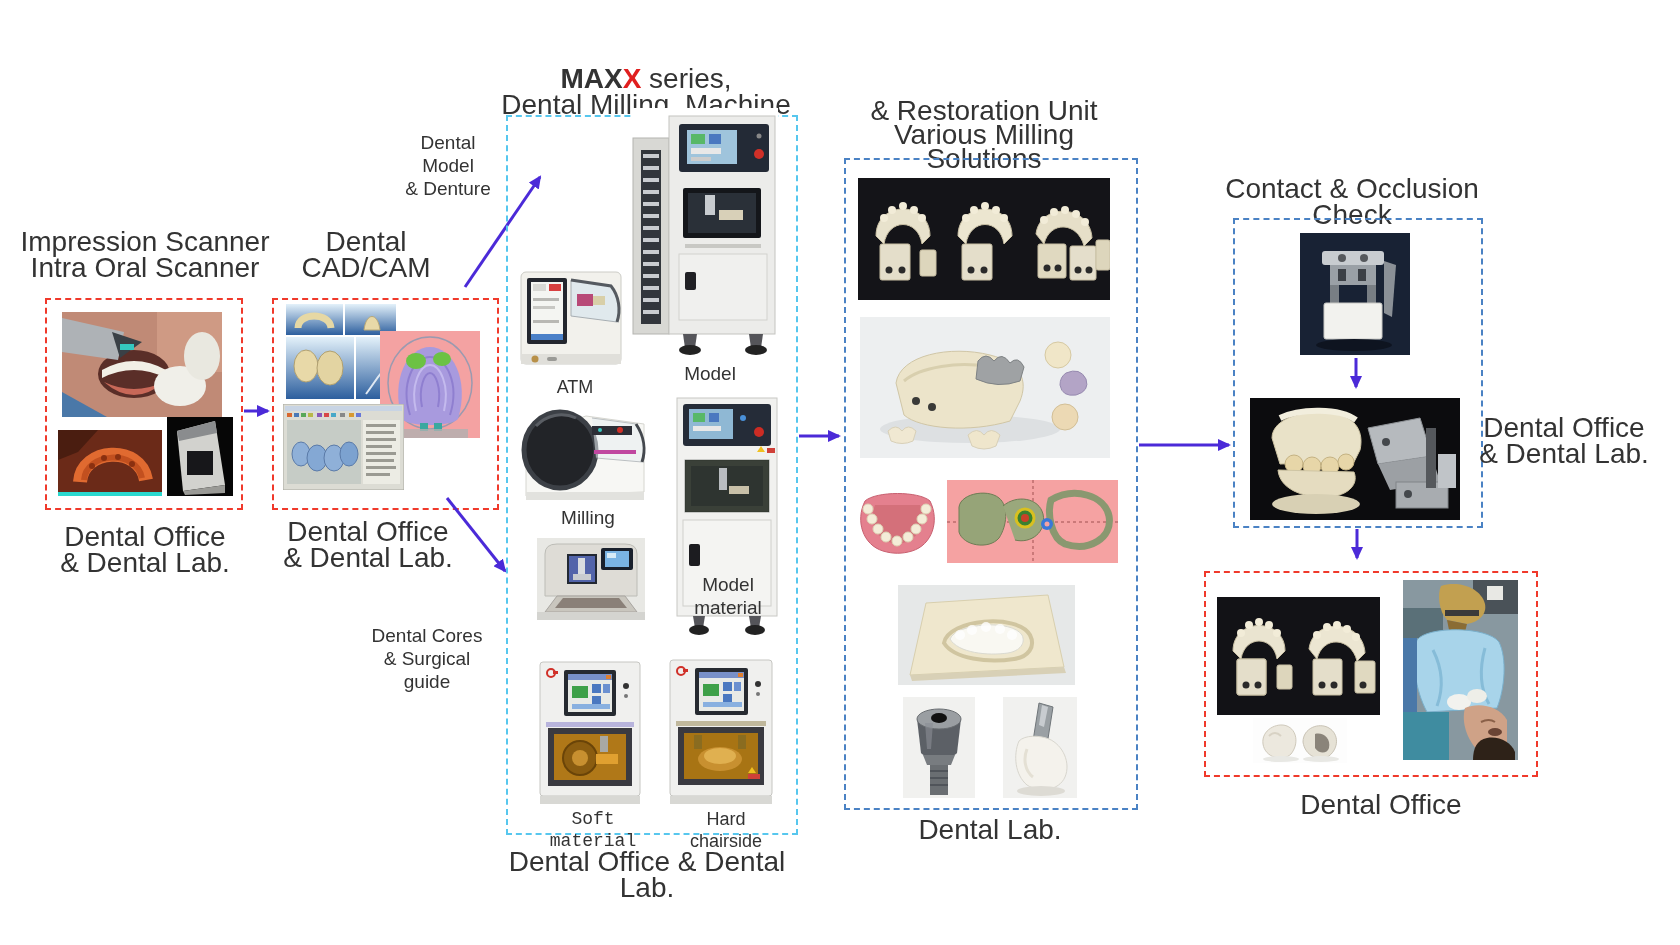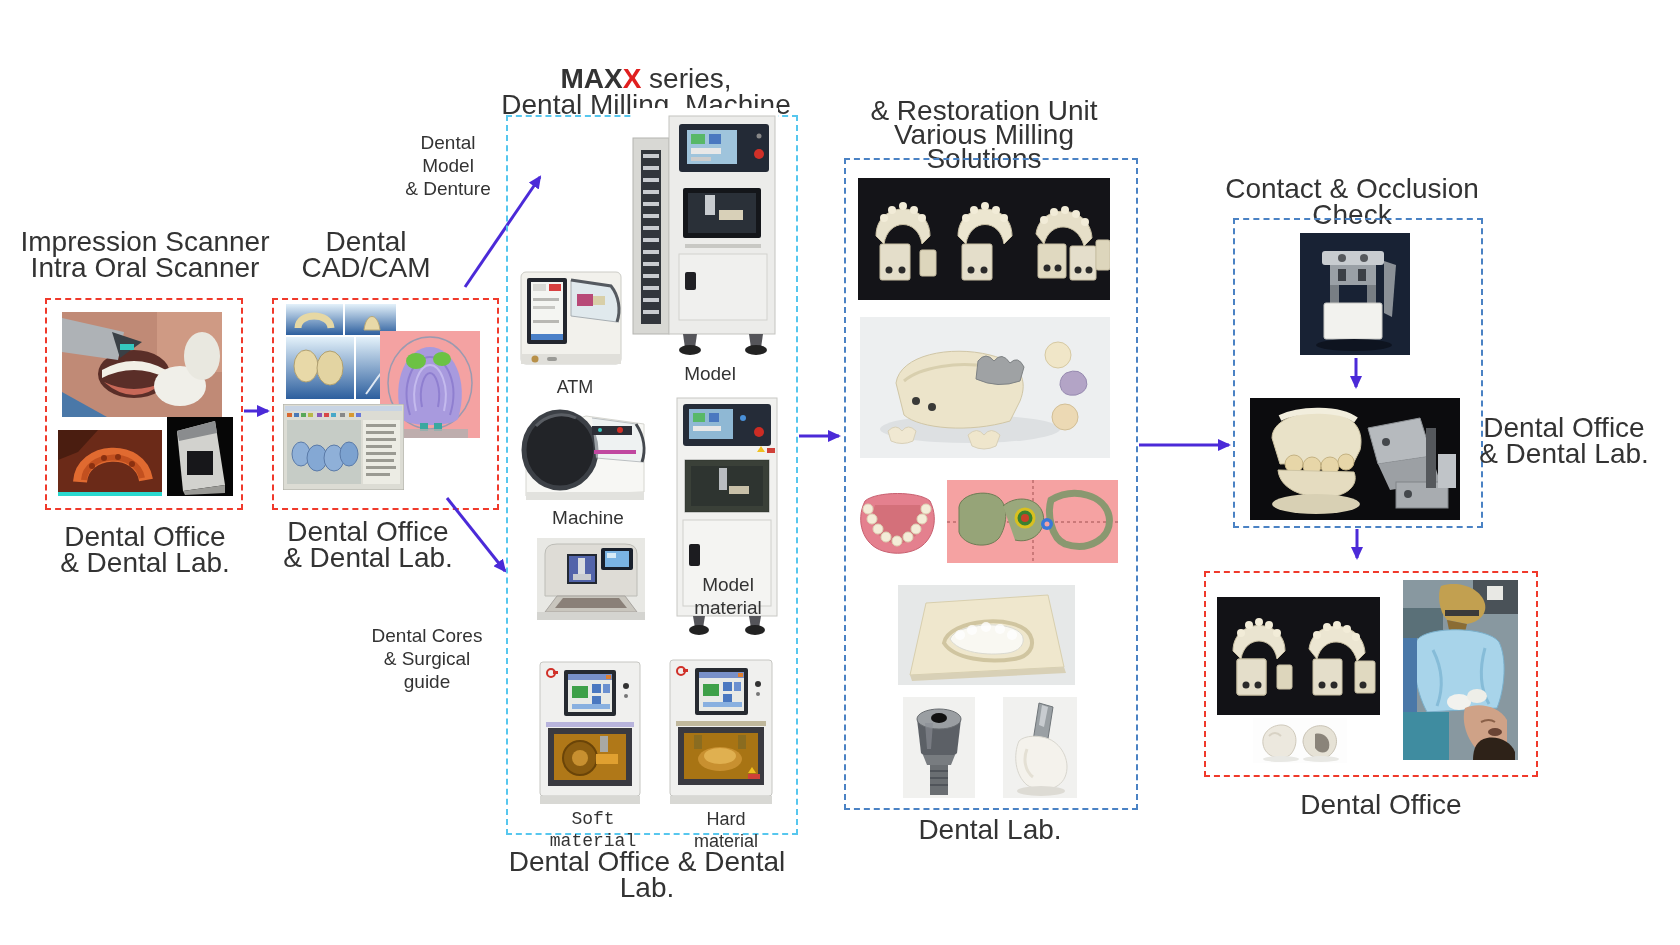--- a/index.html
+++ b/index.html
@@ -266,21 +266,21 @@
     <path d="M20,28 A36,38 0 0 1 60,20" fill="none" stroke="#5a5e64" stroke-width="3"></path>
     <path d="M76,20 L120,26 C128,38 130,52 126,64 L80,60" fill="#e8eef2" opacity="0.55" stroke="#8a9298"></path>
     <path d="M120,26 C128,38 130,52 126,64" fill="none" stroke="#44484e" stroke-width="3"></path>
     <rect x="76" y="28" width="40" height="9" fill="#2c2e36"></rect>
     <circle cx="84" cy="32" r="2" fill="#38c8c0"></circle>
       <circle cx="104" cy="32" r="3" fill="#d03028"></circle>
     <rect x="78" y="52" width="42" height="4" fill="#c048a0"></rect>
     <rect x="10" y="94" width="118" height="8" fill="#e2e2de"></rect>
   </svg>
   <div class="txt mid" style="left:538px;top:506px;width:100px;">
-    <div>Machine</div>
+    <div>Milling</div>
   </div>
 
   <svg class="photo" style="left:671px;top:396px;" width="112" height="242" viewBox="0 0 112 242">
     <rect width="112" height="242" fill="#ffffff"></rect>
     <rect x="6" y="2" width="100" height="218" fill="#f1f1ef" stroke="#c8c8c4"></rect>
     <rect x="12" y="8" width="88" height="42" rx="3" fill="#252c38"></rect>
     <rect x="18" y="13" width="44" height="30" fill="#8fb8d4"></rect>
     <rect x="22" y="17" width="12" height="9" fill="#58b868"></rect>
       <rect x="38" y="17" width="10" height="9" fill="#4a78c0"></rect>
     <rect x="22" y="30" width="28" height="5" fill="#e8e8e8"></rect>
@@ -372,21 +372,21 @@
     <rect x="16" y="78" width="74" height="46" fill="#a87414"></rect>
     <ellipse cx="52" cy="104" rx="22" ry="12" fill="#c89030"></ellipse>
     <ellipse cx="52" cy="101" rx="16" ry="8" fill="#e0b050"></ellipse>
     <rect x="26" y="80" width="8" height="14" fill="#8a6c20"></rect>
       <rect x="70" y="80" width="8" height="14" fill="#8a6c20"></rect>
     <polygon points="80,118 88,118 84,112" fill="#f0c020"></polygon>
       <rect x="80" y="119" width="12" height="5" fill="#d04038"></rect>
     <rect x="2" y="141" width="102" height="8" fill="#d8d8d4"></rect>
   </svg>
   <div class="txt small" style="left:676px;top:808px;width:100px;">
-    <div>Hard material</div>
+    <div>Hard chairside</div>
   </div>
 
   <div class="txt" style="left:497px;top:849px;width:300px;">
     <div>Dental Office &amp; Dental Lab.</div>
   </div>
 
   <svg class="arrow" style="left:795px;top:426px;width:55px;height:20px;" viewBox="0 0 55 20">
     <defs>
         <marker id="m4" markerWidth="14" markerHeight="12" refX="11" refY="6" orient="auto" markerUnits="userSpaceOnUse">
           <polygon class="ah" points="0,0 13,6 0,12"></polygon>

